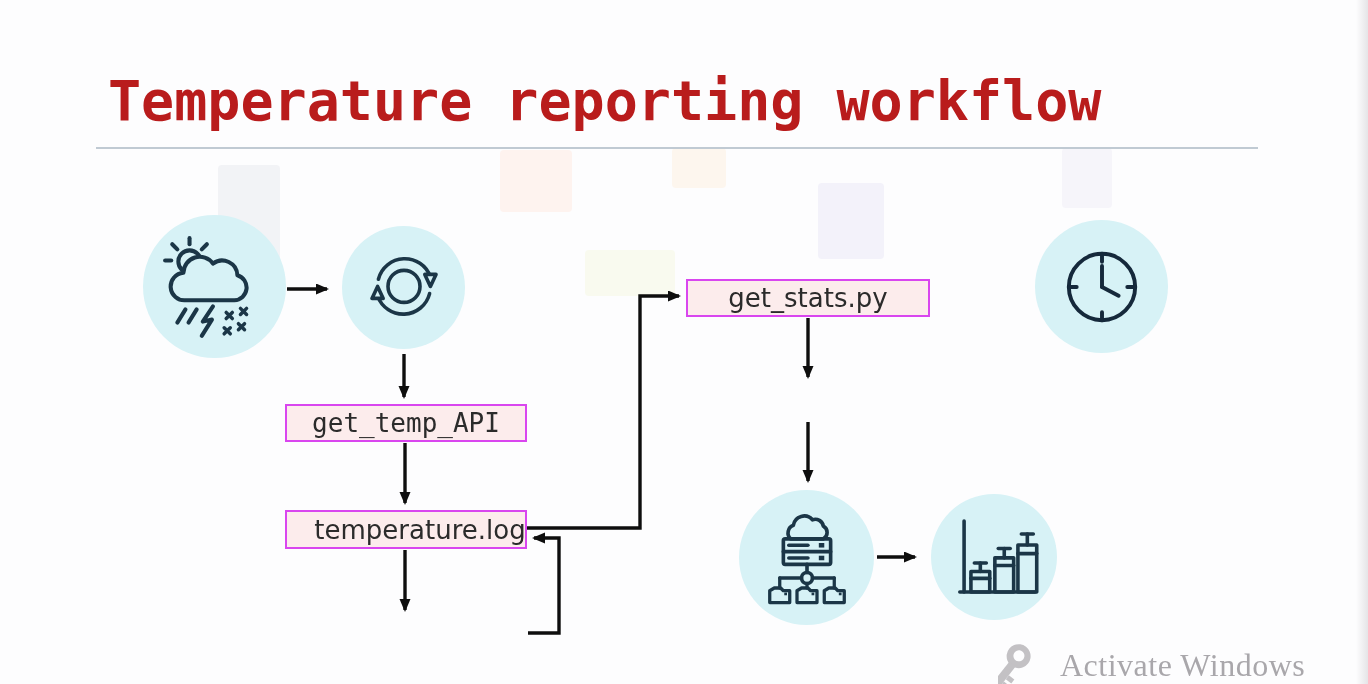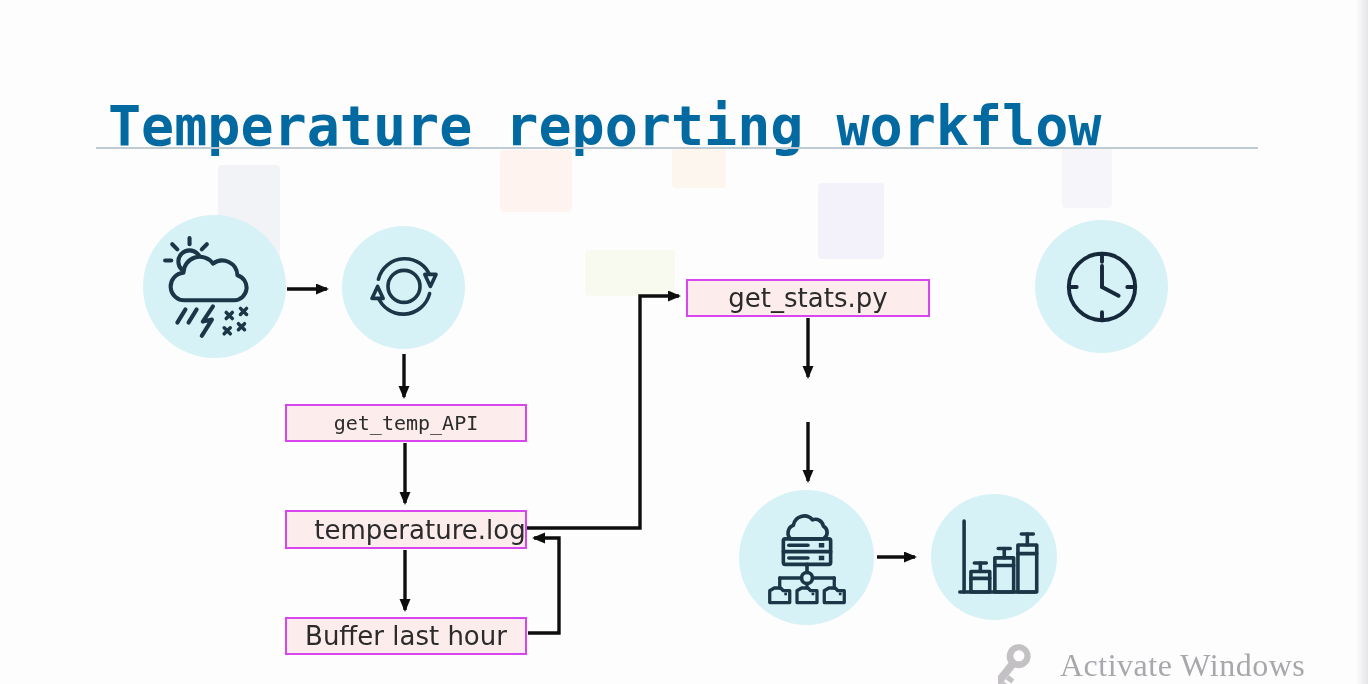--- a/index.html
+++ b/index.html
@@ -11,24 +11,24 @@
     overflow: hidden;
     font-family: "DejaVu Sans", "Liberation Sans", sans-serif;
   }
   
   .ghost { position: absolute; border-radius: 4px; pointer-events: none; }
   #edge-shade { position:absolute; right:0; top:0; width:12px; height:684px;
     background: linear-gradient(to right, rgba(120,115,125,0), rgba(120,115,125,0.18)); }
 
   
   #title {
-    position: absolute; left: 108px; top: 94px;
+    position: absolute; left: 108px; top: 69px;
     font-family: "DejaVu Sans Mono", "Liberation Mono", monospace;
     font-weight: bold; font-size: 55px; letter-spacing: 0px;
-    color: #0369a1; white-space: nowrap;
+    color: #b91c1c; white-space: nowrap;
   }
   #title-rule {
     position: absolute; left: 96px; top: 147px; width: 1162px; height: 2px;
     background: #c0cad3;
   }
 
   
   .badge {
     position: absolute; border-radius: 50%;
     background: #d7f2f6;
@@ -39,21 +39,21 @@
   
   .node {
     position: absolute; z-index: 3;
     background: #fcecec;
     border: 2px solid #d946ef;
     display: flex; align-items: center; justify-content: center;
     color: #2b2b2b;
     font-size: 26px;
     font-family: "DejaVu Sans", "Liberation Sans", sans-serif;
   }
-  .node.mono { font-family: "DejaVu Sans Mono", "Liberation Mono", monospace; font-size: 20px; text-align: right; }
+  .node.mono { font-family: "DejaVu Sans Mono", "Liberation Mono", monospace; font-size: 26px; text-align: right; }
 
   #connectors { position: absolute; left: 0; top: 0; z-index: 2; }
 
   
   #watermark { position: absolute; left: 998px; top: 641px; z-index: 4;
     display: flex; gap: 12px; color: #a9a7ab; }
   #watermark .wm-text { padding-top: 6px; }
   #wm-title { font-size: 32px; font-weight: 300; letter-spacing: 0.5px;
     font-family: Liberation Serif, serif; }
   #wm-subtitle { font-size: 16px; font-weight: 300; margin-top: 3px;
@@ -143,23 +143,20 @@
   </div>
 
   <div class="node mono" style="left:285px; top:404px; width:242px; height:38px;">
       <span>get_temp_API</span>
     </div>
 
   <div class="node" style="left:285px; top:510px; width:242px; height:39px;padding-left:28px;">
       <span>temperature.log</span>
     </div>
 
-  <div class="node" style="left:285px; top:617px; width:242px; height:38px;">
-      <span>Buffer last hour</span>
-    </div>
 
   <div class="node" style="left:686px; top:279px; width:244px; height:38px;">
       <span>get_stats.py</span>
     </div>
 
 
   <div class="badge" style="left:739px; top:490px; width:135px; height:135px;">
     <svg width="100" height="100" viewBox="0 0 110 110" fill="none" stroke="#1b3647" stroke-width="4" stroke-linecap="round" stroke-linejoin="round">
 
       <path d="M37,34 A9,9 0 0 1 40,19 A12,12 0 0 1 61,13 A9,9 0 0 1 73,20 A8,8 0 0 1 73,34 Z"></path>

